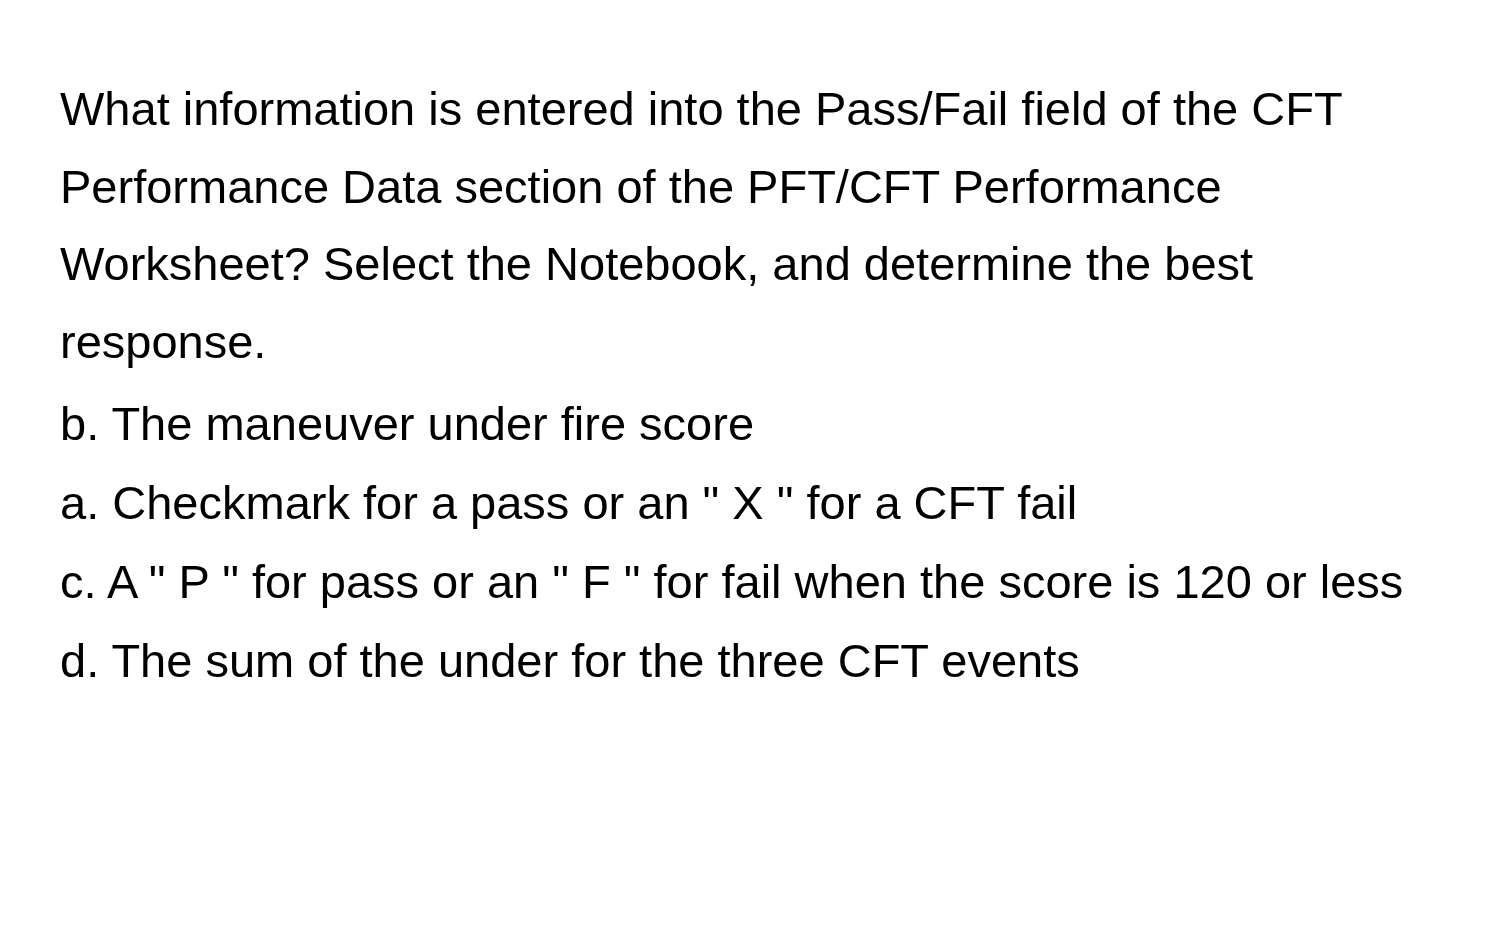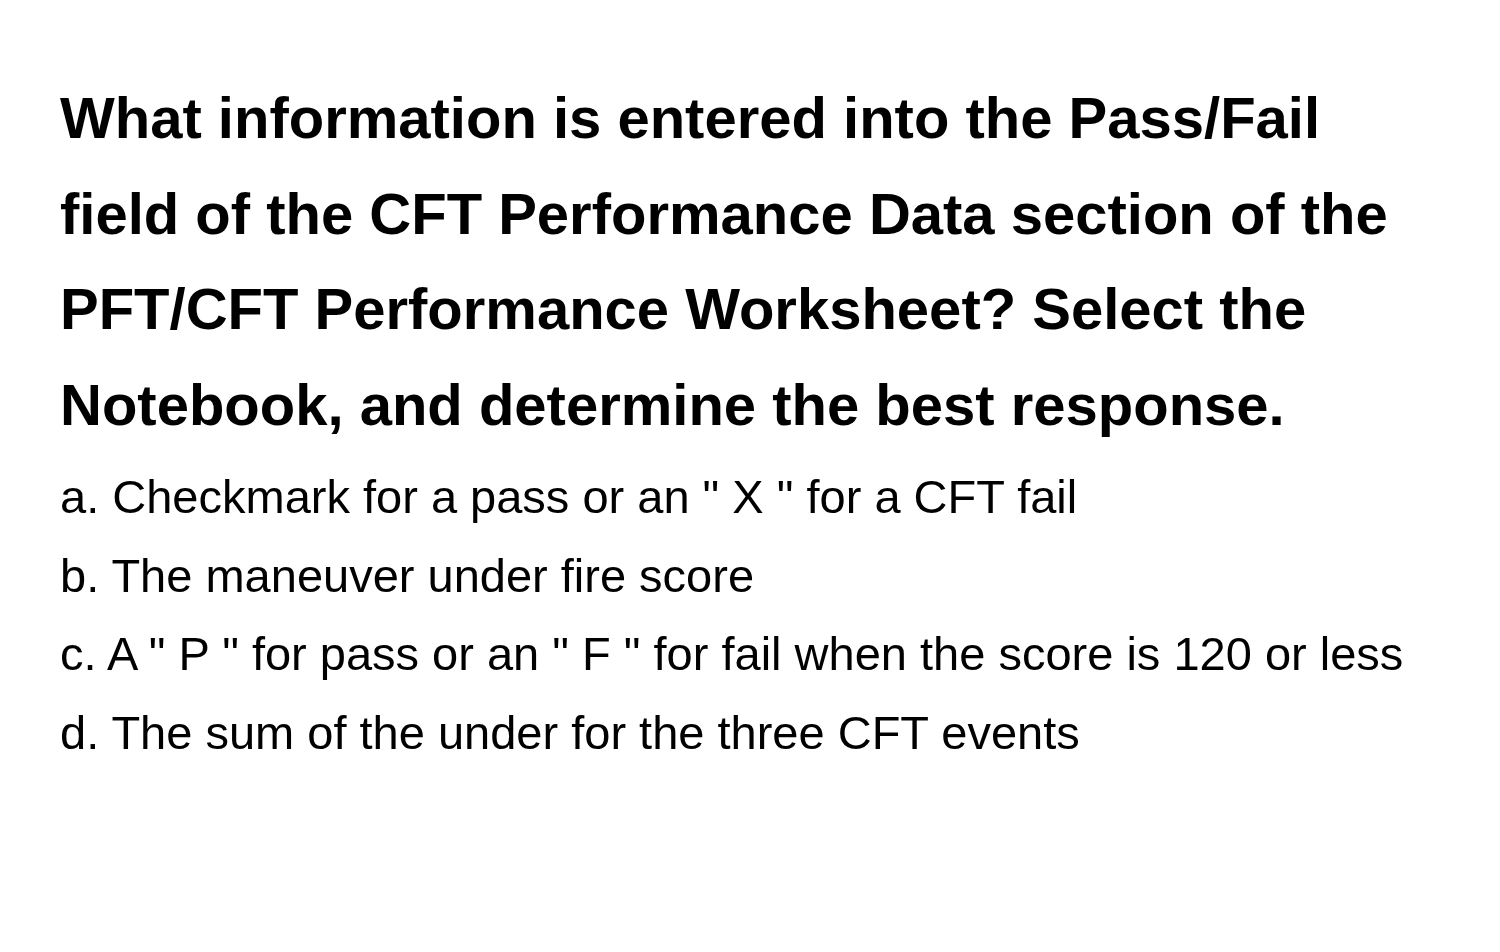--- a/index.html
+++ b/index.html
@@ -11,36 +11,36 @@
       background: #ffffff;
       width: 1500px;
       height: 952px;
       font-family: -apple-system, BlinkMacSystemFont, "Segoe UI", Helvetica, Arial, sans-serif;
       padding: 70px 60px;
     }
     .content {
       max-width: 1380px;
     }
     .question {
-      font-size: 58px;
+      font-size: 47px;
       line-height: 1.65;
       color: #000000;
-      font-weight: 700;
+      font-weight: 400;
       margin-bottom: 8px;
     }
     .option {
       font-size: 47px;
       line-height: 1.55;
       color: #000000;
       font-weight: 400;
       margin-top: 6px;
     }
   </style>
 </head>
 <body>
 
 <div class="content">
   <p class="question">What information is entered into the Pass/Fail field of the CFT Performance Data section of the PFT/CFT Performance Worksheet? Select the Notebook, and determine the best response.</p>
+  <p class="option">b. The maneuver under fire score</p>
   <p class="option">a. Checkmark for a pass or an " X " for a CFT fail</p>
-  <p class="option">b. The maneuver under fire score</p>
   <p class="option">c. A " P " for pass or an " F " for fail when the score is 120 or less</p>
   <p class="option">d. The sum of the under for the three CFT events</p>
 </div>
 
 </body></html>

